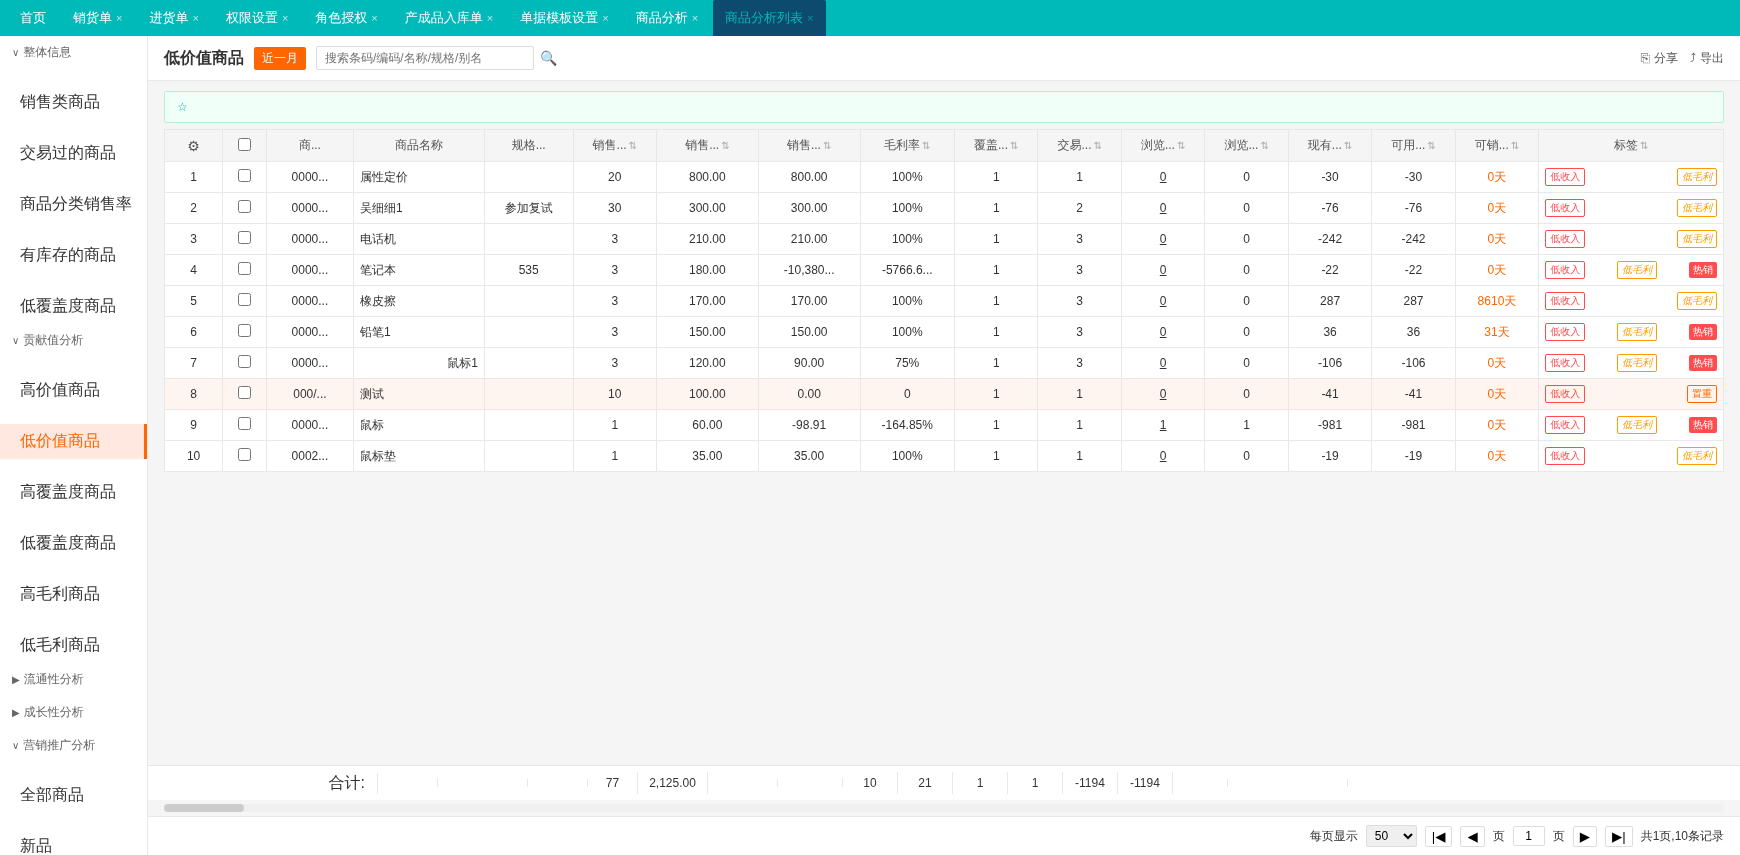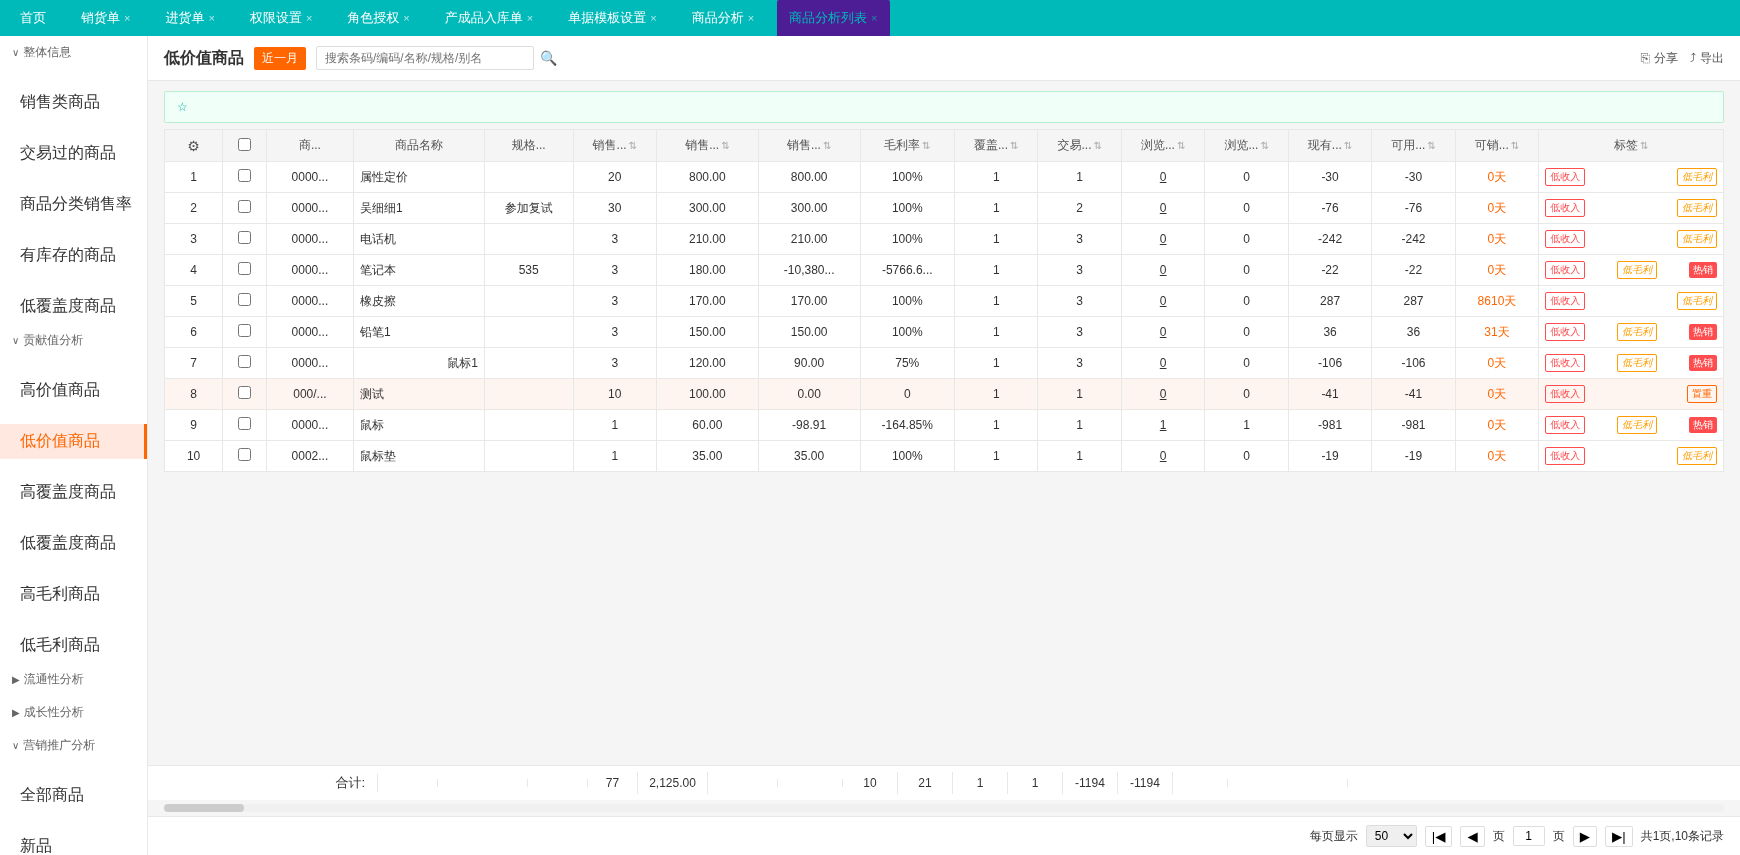--- a/index.html
+++ b/index.html
@@ -5,33 +5,33 @@
     * { box-sizing: border-box; margin: 0; padding: 0; }
     body { font-family: 'Microsoft YaHei', Arial, sans-serif; font-size: 12px; background: #f5f5f5; color: #333; }
 
     
     .top-nav {
       background: #00b9b9;
       display: flex;
       align-items: center;
       height: 36px;
       padding: 0 8px;
-      gap: 11px;
+      gap: 3px;
     }
     .nav-item {
       color: #fff;
       padding: 0 12px;
       height: 36px;
       display: flex;
       align-items: center;
       cursor: pointer;
       font-size: 13px;
       white-space: nowrap;
     }
-    .nav-item.active { background: #4c1d95; color: #00b9b9; border-radius: 2px 2px 0 0; }
+    .nav-item.active { background: #0c4a6e; color: #00b9b9; border-radius: 2px 2px 0 0; }
     .nav-item .close-x { margin-left: 4px; font-size: 11px; opacity: 0.7; }
 
     
     .main-layout {
       display: flex;
       height: calc(100vh - 36px);
     }
 
     
     .sidebar {
@@ -244,21 +244,21 @@
       align-items: center;
       background: #fff;
       border-top: 1px solid #e8e8e8;
       padding: 6px 0;
     }
     .footer-label-cell {
       width: 230px;
       flex-shrink: 0;
       text-align: right;
       padding-right: 12px;
-      font-size: 13px;
+      font-size: 16px;
       color: #333;
       border-right: 1px solid #e8e8e8;
     }
     .footer-data {
       flex: 1;
       display: flex;
       align-items: center;
     }
     .footer-cell {
       text-align: center;

